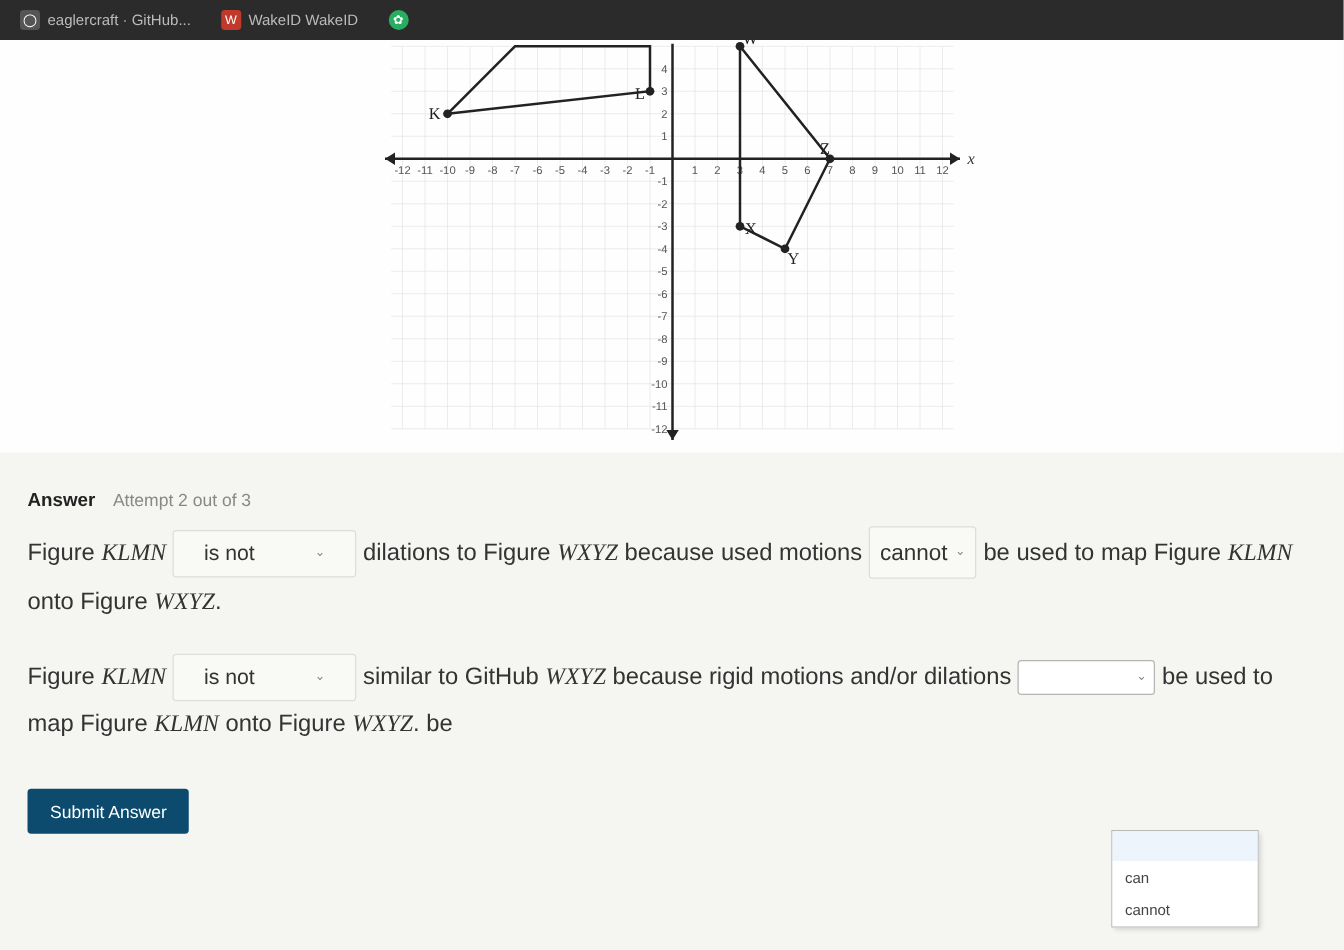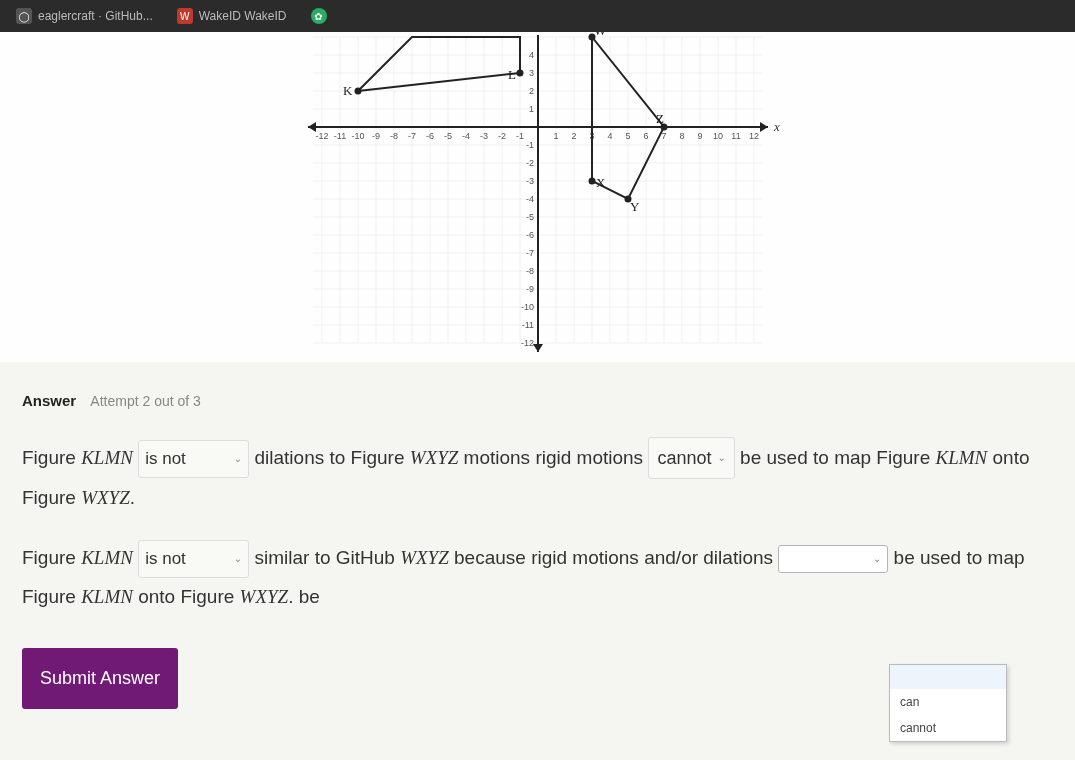--- a/index.html
+++ b/index.html
@@ -58,21 +58,21 @@
   top: 0;
   left: 0;
 }
 .answer-section {
   padding: 30px 22px 0 22px;
   background: #f5f5f2;
   color: #333;
 }
 .answer-header {
   font-size: 15px;
-  margin-bottom: 28px;
+  margin-bottom: 12px;
 }
 .answer-header b { font-weight: bold; color: #222; }
 .answer-header span { color: #888; margin-left: 10px; font-size: 14px; }
 .para {
   font-size: 19px;
   line-height: 2;
   margin-bottom: 22px;
   color: #333;
 }
 .para i { font-style: italic; font-family: Liberation Serif, serif; }
@@ -80,40 +80,40 @@
   display: inline-flex;
   align-items: center;
   background: #f9f9f6;
   border: 1px solid #ddd;
   border-radius: 3px;
   padding: 2px 8px;
   font-size: 18px;
   cursor: pointer;
   gap: 6px;
 }
-.inline-select.small { padding: 1px 6px; font-size: 17px; gap: 48px; }
+.inline-select.small { padding: 1px 24px; font-size: 17px; gap: 48px; }
 .chev { font-size: 10px; color: #888; }
 .blank-select {
   display: inline-flex;
   align-items: center;
   justify-content: flex-end;
   background: #fff;
   border: 1px solid #b5b5b5;
   border-radius: 3px;
   width: 110px;
   height: 28px;
   padding: 0 6px;
   vertical-align: middle;
 }
 .submit-btn {
-  background: #701a75;
+  background: #0c4a6e;
   color: #fff;
   border: none;
-  padding: 20px 18px;
-  font-size: 18px;
+  padding: 10px 18px;
+  font-size: 14px;
   border-radius: 3px;
   cursor: pointer;
   margin-top: 10px;
 }
 .dropdown-menu {
   position: absolute;
   right: 68px;
   bottom: 18px;
   width: 118px;
   background: #fff;
@@ -276,21 +276,21 @@
     <b>Answer</b>
     <span>Attempt 2 out of 3</span>
   </div>
 
   <div class="para">
     <span>Figure </span><i>KLMN</i>
     <span class="inline-select small">
       <span>is not</span>
       <span class="chev">⌄</span>
     </span>
-    <span> dilations to Figure </span><i>WXYZ</i><span> motions rigid motions </span>
+    <span> dilations to Figure </span><i>WXYZ</i><span> because used motions </span>
     <span class="inline-select">
       <span>cannot</span>
       <span class="chev">⌄</span>
     </span>
     <span> be used to map Figure </span><i>KLMN</i><span> onto Figure </span><i>WXYZ</i><span>.</span>
   </div>
 
   <div class="para">
     <span>Figure </span><i>KLMN</i>
     <span class="inline-select small">

